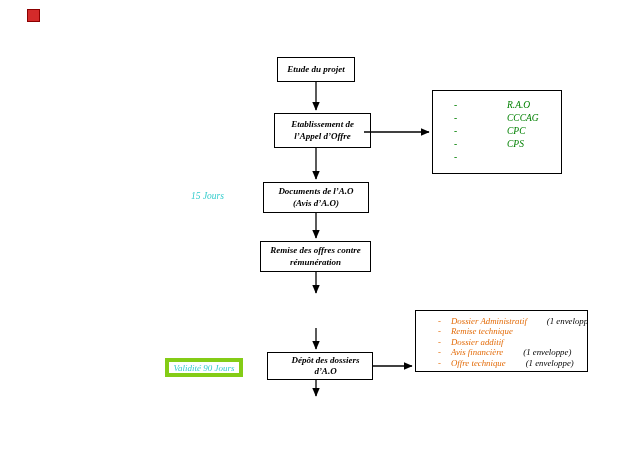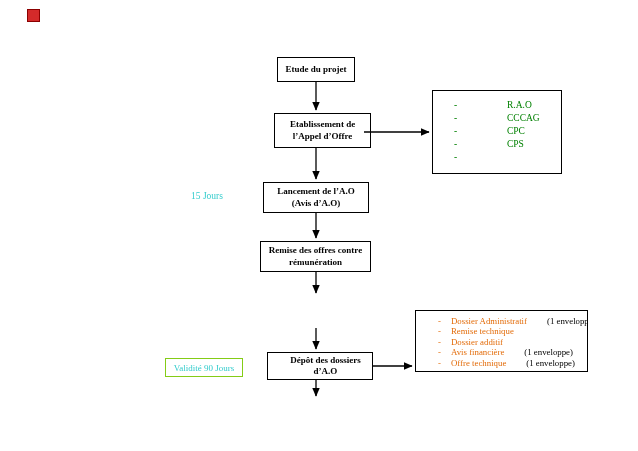--- a/index.html
+++ b/index.html
@@ -1,18 +1,18 @@
 <!DOCTYPE html>
 <html><head>
 <meta charset="utf-8">
 <style>
   html,body{margin:0;padding:0;background:#ffffff;}
   .canvas{
     position:relative;width:638px;height:451px;background:#ffffff;
-    font-family:"Liberation Serif","DejaVu Serif",serif;overflow:hidden;color:#000;
+    font-family:"Liberation Serif","DejaVu Serif",serif;overflow:hidden;color:#000;font-style:italic;
   }
   .red-square{
     position:absolute;left:27px;top:9px;width:13px;height:13px;
     background:#d42a2a;border:1.5px solid #8b0000;box-sizing:border-box;
   }
   .fbox{
     position:absolute;box-sizing:border-box;border:1.5px solid #000;background:#fff;
     display:flex;align-items:center;justify-content:center;text-align:center;
     font-weight:bold;font-size:9px;line-height:11.5px;white-space:pre-line;
   }
@@ -22,21 +22,21 @@
   }
   .row{display:flex;white-space:nowrap;}
   .dash{width:13px;flex:0 0 13px;}
   .tender{padding:8px 4px 0 21px;color:#008000;}
   .submission{padding:5px 2px 0 22px;color:#e36c0a;font-size:8.8px;line-height:10.4px;}
   .tender .txt{white-space:normal;margin-left:40px;}
   .suffix{color:#000000;padding-left:20px;}
   .cyan-label{position:absolute;color:#33cccc;font-size:9.5px;white-space:nowrap;}
   .validity-box{
     position:absolute;left:165px;top:358px;width:78px;height:19px;box-sizing:border-box;
-    border:1px solid #84cc16;display:flex;align-items:center;justify-content:center;
+    border:4px solid #84cc16;display:flex;align-items:center;justify-content:center;
     color:#33cccc;font-size:9px;white-space:nowrap;
   }
   svg.connectors{position:absolute;left:0;top:0;pointer-events:none;}
 </style>
 </head>
 <body>
 
 <div class="canvas">
 
   <div class="red-square"></div>
@@ -44,21 +44,21 @@
   <div class="fbox" style="left:277px;top:57px;width:78px;height:25px;">
     <span>Etude du projet</span>
   </div>
 
   <div class="fbox" style="left:274px;top:113px;width:97px;height:35px;">
     <span>Etablissement de
 l’Appel d’Offre</span>
   </div>
 
   <div class="fbox" style="left:263px;top:182px;width:106px;height:31px;">
-    <span>Lancement de l’A.O
+    <span>Documents de l’A.O
 (Avis d’A.O)</span>
   </div>
 
   <div class="fbox" style="left:260px;top:241px;width:111px;height:31px;">
     <span>Remise des offres contre
 rémunération</span>
   </div>
 
 
   <div class="fbox" style="left:267px;top:352px;width:106px;height:28px;padding-left:11px;">

